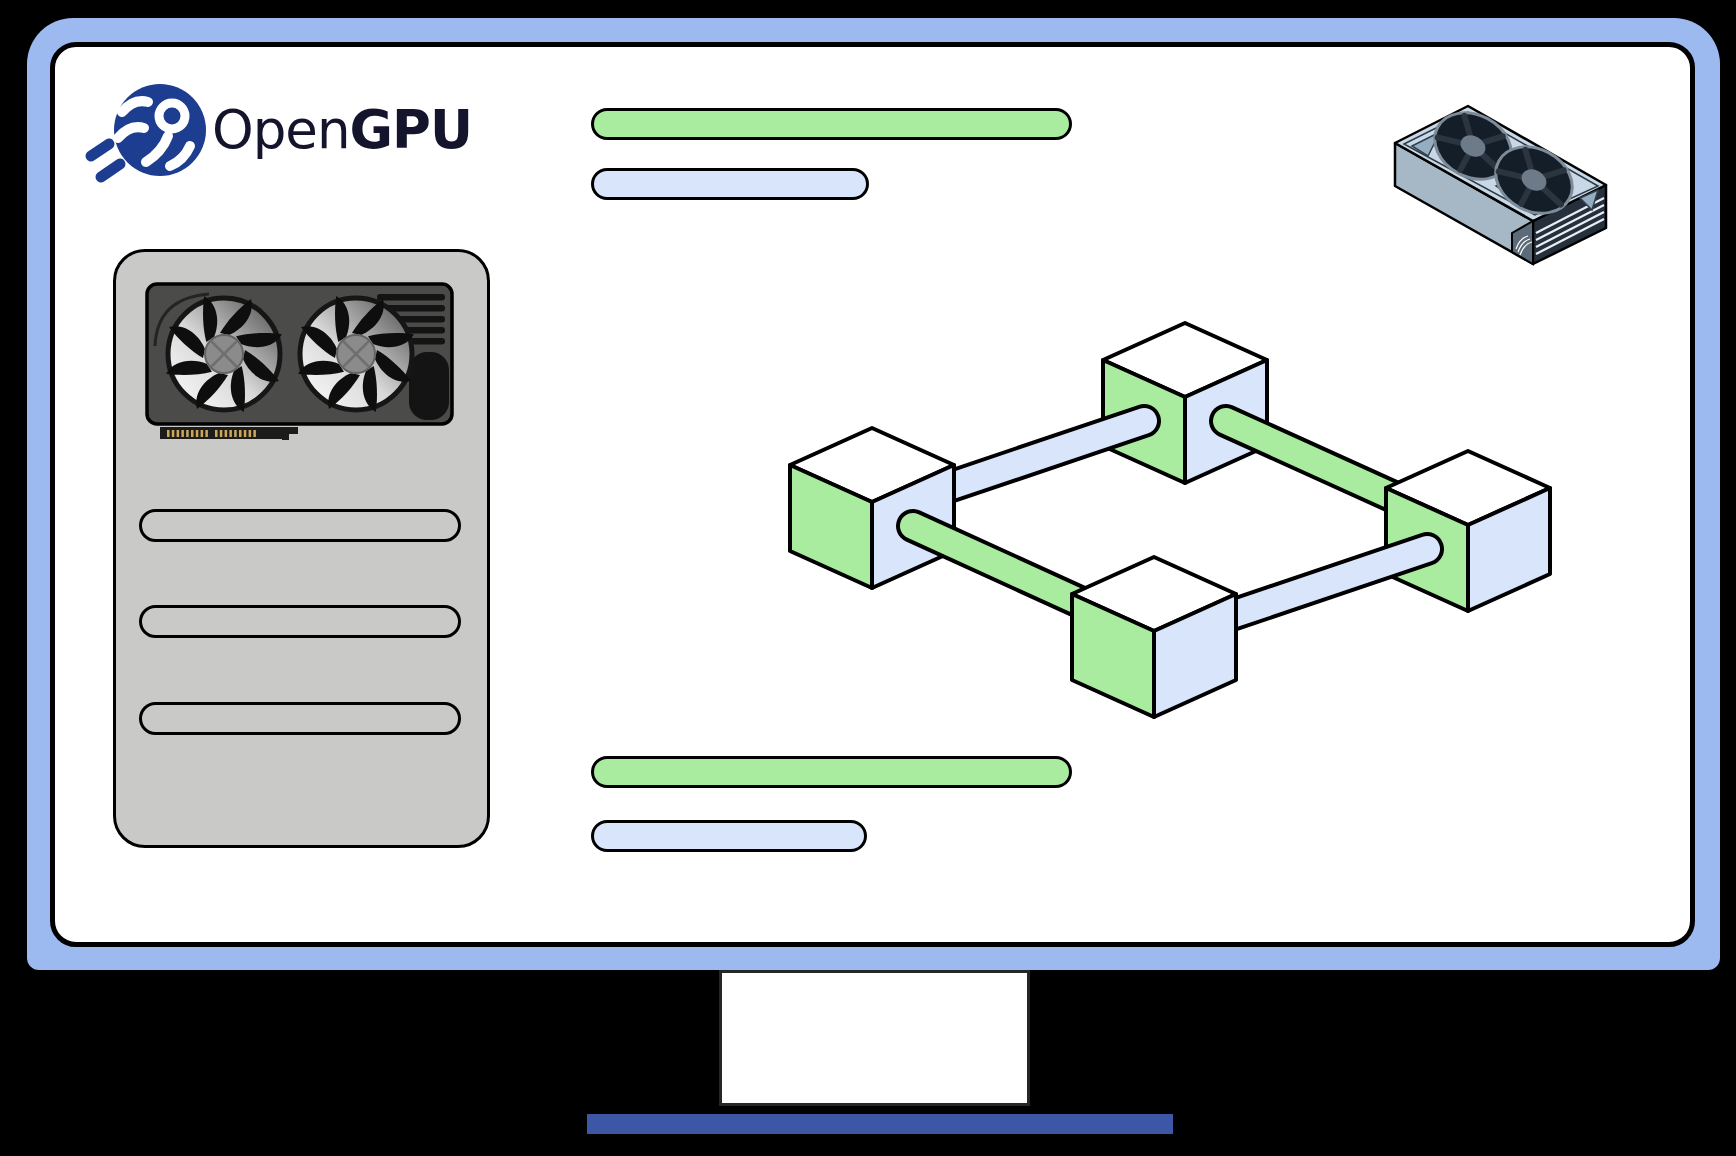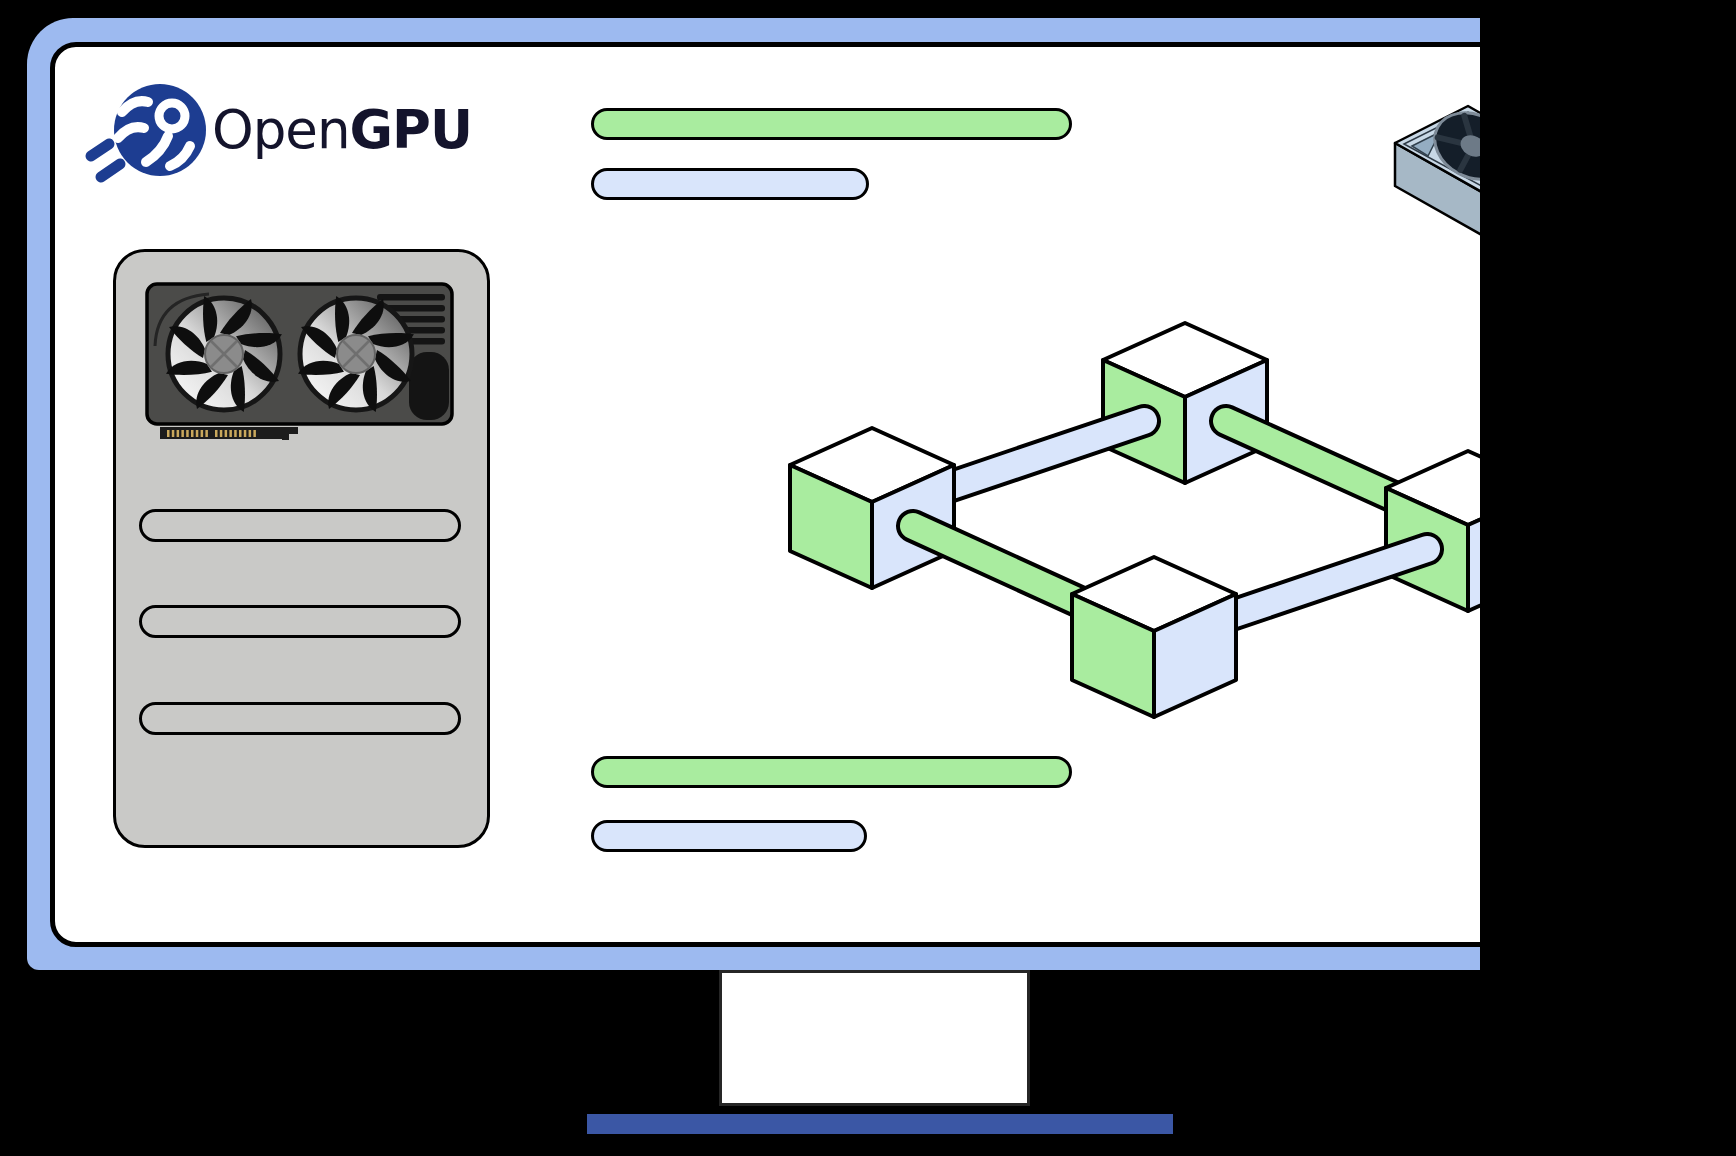--- a/index.html
+++ b/index.html
@@ -1,16 +1,16 @@
 <!DOCTYPE html>
 <html style="--bg: #000000; --frame: #9dbaf0; --screen: #ffffff; --green: #a9ec9f; --blue: #d9e5fb; --navy: #1d3d91; --text_dark: #14142c; --card_gray: #c9c9c7; --gpu_body: #4b4b49; --base_blue: #3b57a5; --outline: #000000; --pin_gold: #c9a85c; --iso_top: #c8d8e6; --iso_side: #a6b8c6; --iso_dark: #25303c;"><head>
 <meta charset="utf-8">
 <style>
   html,body{margin:0;padding:0;background:#000;}
-  .stage{position:relative;width:1480px;height:1156px;background:var(--bg);overflow:hidden;
+  .stage{position:relative;width:1736px;height:1156px;background:var(--bg);overflow:hidden;
          font-family:"DejaVu Sans","Liberation Sans",sans-serif;}
   .abs{position:absolute;}
   
   .monitor-frame{left:27px;top:18px;width:1693px;height:952px;background:var(--frame);
                  border-radius:46px 46px 12px 12px;}
   .monitor-screen{left:50px;top:42px;width:1645px;height:905px;background:var(--screen);
                   border:5px solid var(--outline);border-radius:26px;box-sizing:border-box;}
   .stand-neck{left:719px;top:970px;width:311px;height:136px;background:var(--screen);
               border:3px solid #262626;box-sizing:border-box;}
   .stand-base{left:585px;top:1112px;width:590px;height:24px;background:var(--base_blue);

